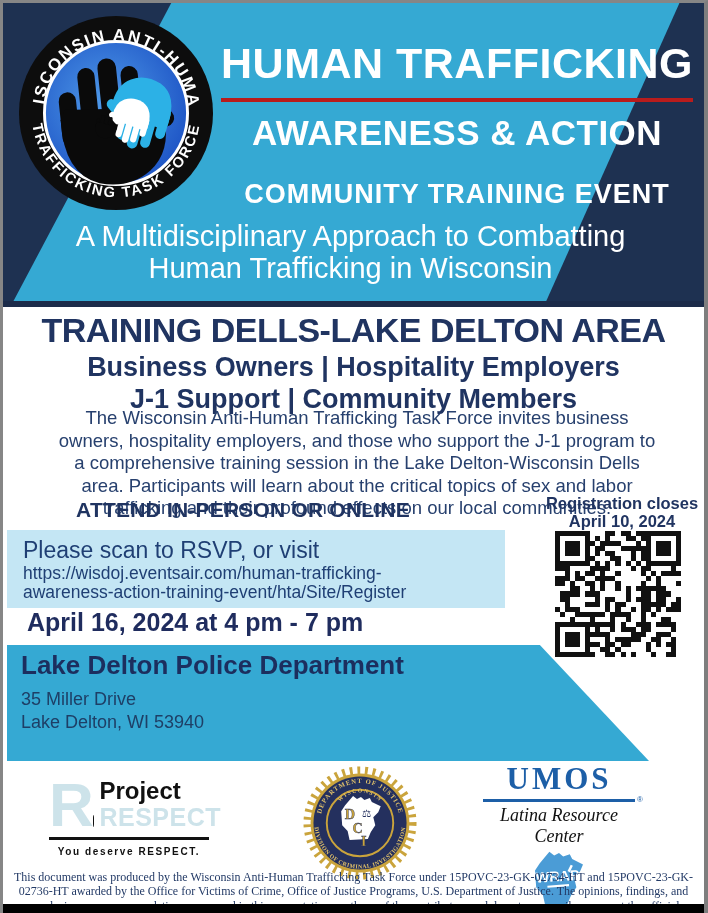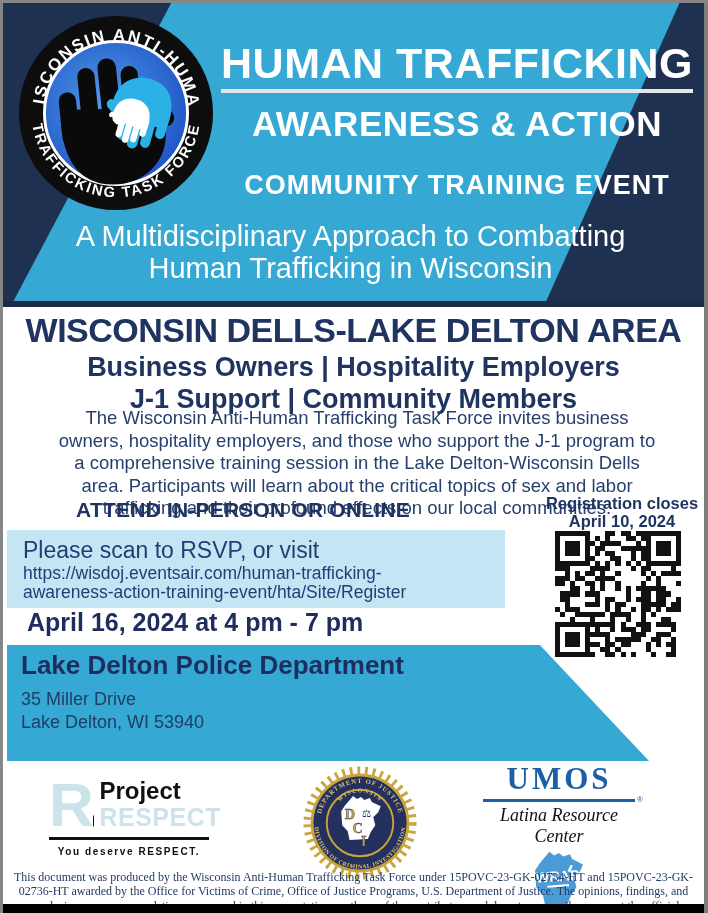--- a/index.html
+++ b/index.html
@@ -7,21 +7,21 @@
         background:#fff;overflow:hidden;
         border-left:3px solid #868686;border-top:3px solid #868686;border-right:4px solid #7e7e7e;
         font-family:"Liberation Sans",sans-serif;}
   
   .hero{position:absolute;left:0;top:0;width:100%;height:298px;background:#35a9d3;border-bottom:6px solid #1c2b49;}
   .tri{position:absolute;inset:0;background:#1e3151;}
   .tri-left{clip-path:polygon(0 0,24% 0,1.5% 100%,0 100%);}
   .tri-right{clip-path:polygon(96.5% 0,100% 0,100% 100%,77.5% 100%);}
   .badge{position:absolute;left:15px;top:12px;width:196px;height:196px;}
   .titles{position:absolute;left:208px;top:38px;width:492px;text-align:center;color:#fff;}
-  .t1{display:inline-block;font-size:43px;font-weight:600;letter-spacing:.5px;border-bottom:4px solid #e5e5e5;padding-bottom:3px;line-height:1.05;}
+  .t1{display:inline-block;font-size:43px;font-weight:600;letter-spacing:.5px;border-bottom:4px solid #b91c1c;padding-bottom:12px;line-height:1.05;}
   .t2{font-size:35px;font-weight:600;margin-top:11px;letter-spacing:.5px;}
   .t3{font-size:27px;font-weight:600;margin-top:26px;letter-spacing:1px;}
   .subtitle{position:absolute;left:0;right:6px;top:217px;text-align:center;color:#fff;font-size:29px;font-weight:500;line-height:1.12;}
   
   .area-title{position:absolute;left:0;right:0;top:308px;text-align:center;color:#203461;font-size:34px;font-weight:700;letter-spacing:-.5px;}
   .aud{position:absolute;left:0;right:0;text-align:center;color:#203461;font-size:27px;font-weight:600;}
   .aud1{top:349px;} .aud2{top:381px;}
   .para{position:absolute;left:54px;top:404px;width:600px;text-align:center;color:#27406e;font-size:18.5px;font-weight:500;line-height:1.22;}
   
   .attend{position:absolute;left:0;top:495px;width:480px;text-align:center;color:#203461;font-size:21px;font-weight:800;letter-spacing:.2px;}
@@ -106,21 +106,21 @@
       <div class="t1">HUMAN TRAFFICKING</div>
       <div class="t2">AWARENESS &amp; ACTION</div>
       <div class="t3">COMMUNITY TRAINING EVENT</div>
     </div>
     <div class="subtitle">
       <div>A Multidisciplinary Approach to Combatting</div>
       <div>Human Trafficking in Wisconsin</div>
     </div>
   </header>
 
-  <div class="area-title">WISCONSIN DELLS-LAKE DELTON AREA</div>
+  <div class="area-title">TRAINING DELLS-LAKE DELTON AREA</div>
   <div class="aud aud1">Business Owners | Hospitality Employers</div>
   <div class="aud aud2">J-1 Support | Community Members</div>
   <div class="para">The Wisconsin Anti-Human Trafficking Task Force invites business owners, hospitality employers, and those who support the J-1 program to a comprehensive training session in the Lake Delton-Wisconsin Dells area. Participants will learn about the critical topics of sex and labor trafficking and their profound effects on our local communities.</div>
 
   <div class="attend">ATTEND IN-PERSON OR ONLINE</div>
   <div class="reg-close">
     <div>Registration closes</div>
     <div>April 10, 2024</div>
   </div>
 

